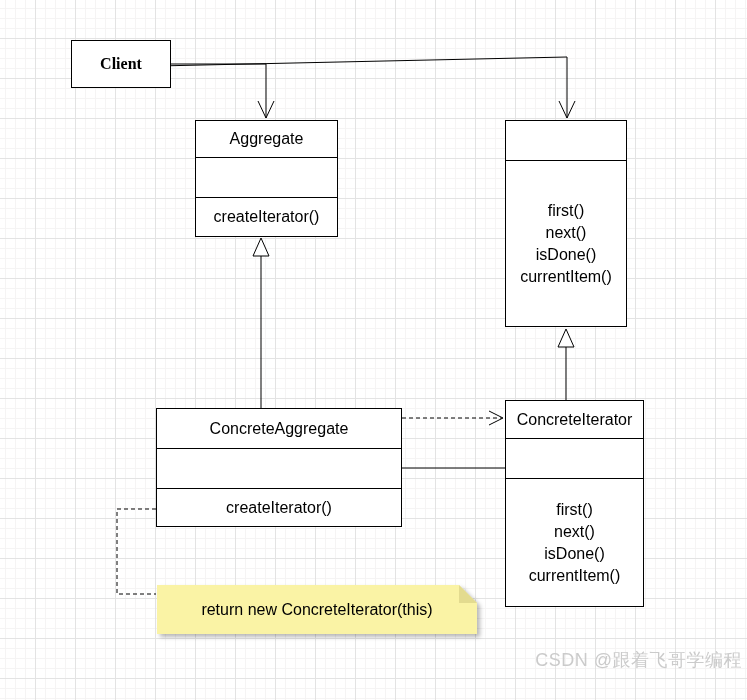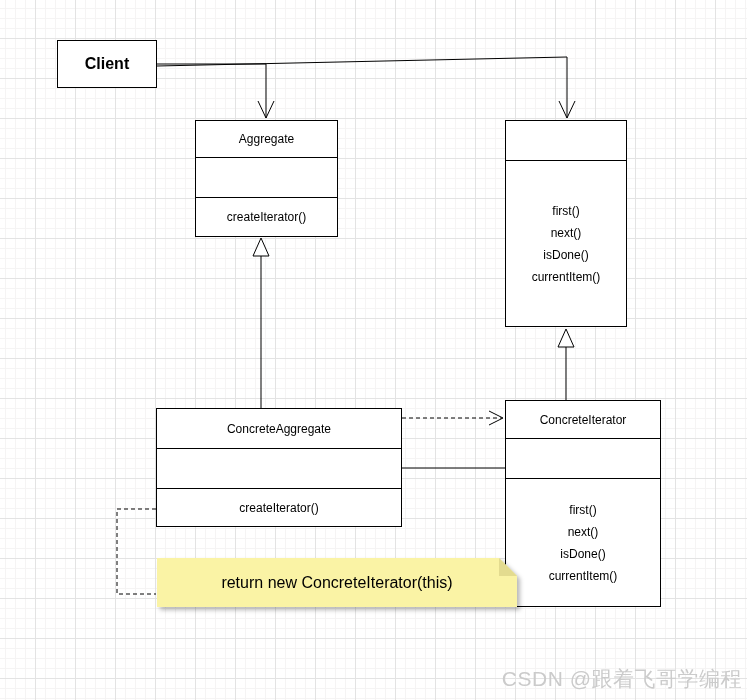--- a/index.html
+++ b/index.html
@@ -13,52 +13,52 @@
       linear-gradient(to right,#f5f4f4 1px,transparent 1px),
       linear-gradient(to bottom,#f5f4f4 1px,transparent 1px);
     background-size:40px 40px,40px 40px,10px 10px,10px 10px;
     background-position:35px 38px,35px 38px,5px 8px,5px 8px;
   }
   svg.edges{position:absolute;left:0;top:0;width:747px;height:700px;}
   svg.edges *{vector-effect:non-scaling-stroke;}
 
   .uml{
     position:absolute;background:#ffffff;border:1px solid #000;
-    display:flex;flex-direction:column;font-size:12px;box-sizing:border-box;
+    display:flex;flex-direction:column;font-size:16px;box-sizing:border-box;
   }
   .uml-title{display:flex;align-items:center;justify-content:center;border-bottom:1px solid #000;box-sizing:border-box;}
   .uml-attrs{border-bottom:1px solid #000;box-sizing:border-box;}
   .uml-methods{flex:1;display:flex;flex-direction:column;align-items:center;justify-content:center;}
   .m{line-height:22px;white-space:nowrap;}
 
   .client-box{
-    position:absolute;left:57px;top:40px;width:100px;height:48px;
+    position:absolute;left:71px;top:40px;width:100px;height:48px;
     background:#fff;border:1px solid #000;box-sizing:border-box;
     display:flex;align-items:center;justify-content:center;
-    font-weight:bold;font-size:16px;
+    font-weight:bold;font-size:16px;font-family:Liberation Serif, serif;
   }
 
   .note-wrap{
-    position:absolute;left:157px;top:558px;width:360px;height:49px;
+    position:absolute;left:157px;top:585px;width:320px;height:49px;
     filter:drop-shadow(3px 3px 2px rgba(0,0,0,0.28));
   }
   .note-body{
     position:absolute;inset:0;
     clip-path:polygon(0 0,calc(100% - 18px) 0,100% 18px,100% 100%,0 100%);
     display:flex;align-items:center;justify-content:center;
     font-size:16px;white-space:nowrap;
   }
   .note-fold{
     position:absolute;top:0;right:0;width:18px;height:18px;
     clip-path:polygon(0 0,100% 100%,0 100%);
   }
 
   .watermark{
-    position:absolute;top:665px;right:5px;
-    font-size:21px;letter-spacing:.5px;white-space:nowrap;margin-left:20px;
+    position:absolute;top:648px;right:5px;
+    font-size:18px;letter-spacing:.5px;white-space:nowrap;margin-left:20px;
   }
 </style>
 </head>
 <body>
 
 <div id="canvas">
 
   <svg class="edges" viewBox="0 0 747 700" fill="none" stroke="#000" stroke-width="1">
 
     <polyline points="157,64 266,64 266,118"></polyline>
@@ -105,21 +105,21 @@
   </div>
 
   <div class="uml" style="left:156px;top:408px;width:246px;height:119px">
     <div class="uml-title" style="height:40px">ConcreteAggregate</div>
     <div class="uml-attrs" style="height:40px"></div>
     <div class="uml-methods">
       <div class="m">createIterator()</div>
     </div>
   </div>
 
-  <div class="uml" style="left:505px;top:400px;width:156px;height:207px">
+  <div class="uml" style="left:505px;top:400px;width:139px;height:207px">
     <div class="uml-title" style="height:38px">ConcreteIterator</div>
     <div class="uml-attrs" style="height:40px"></div>
     <div class="uml-methods">
       <div class="m">first()</div>
       <div class="m">next()</div>
       <div class="m">isDone()</div>
       <div class="m">currentItem()</div>
     </div>
   </div>
 

